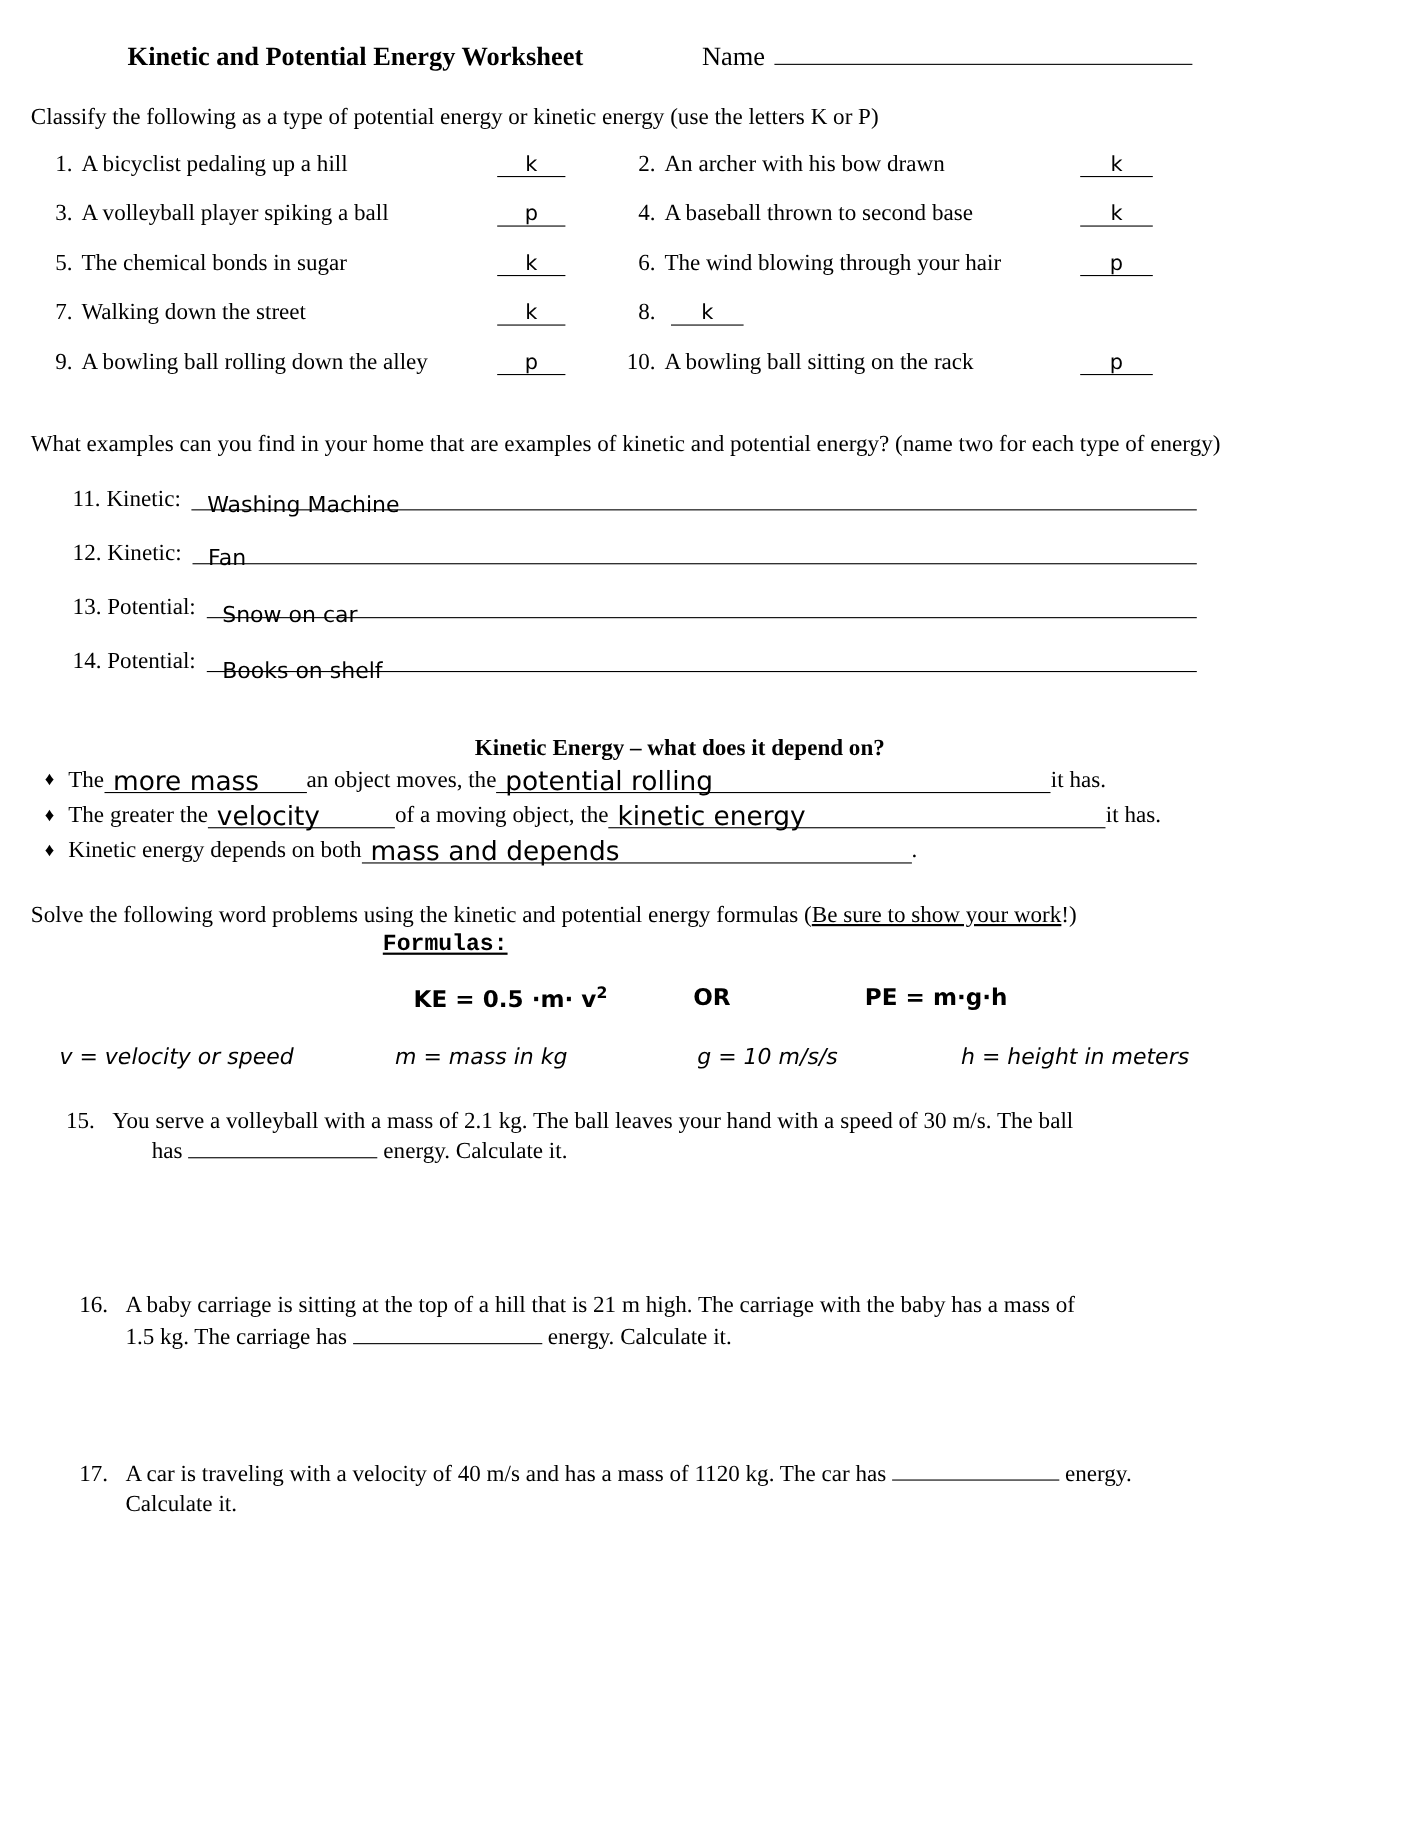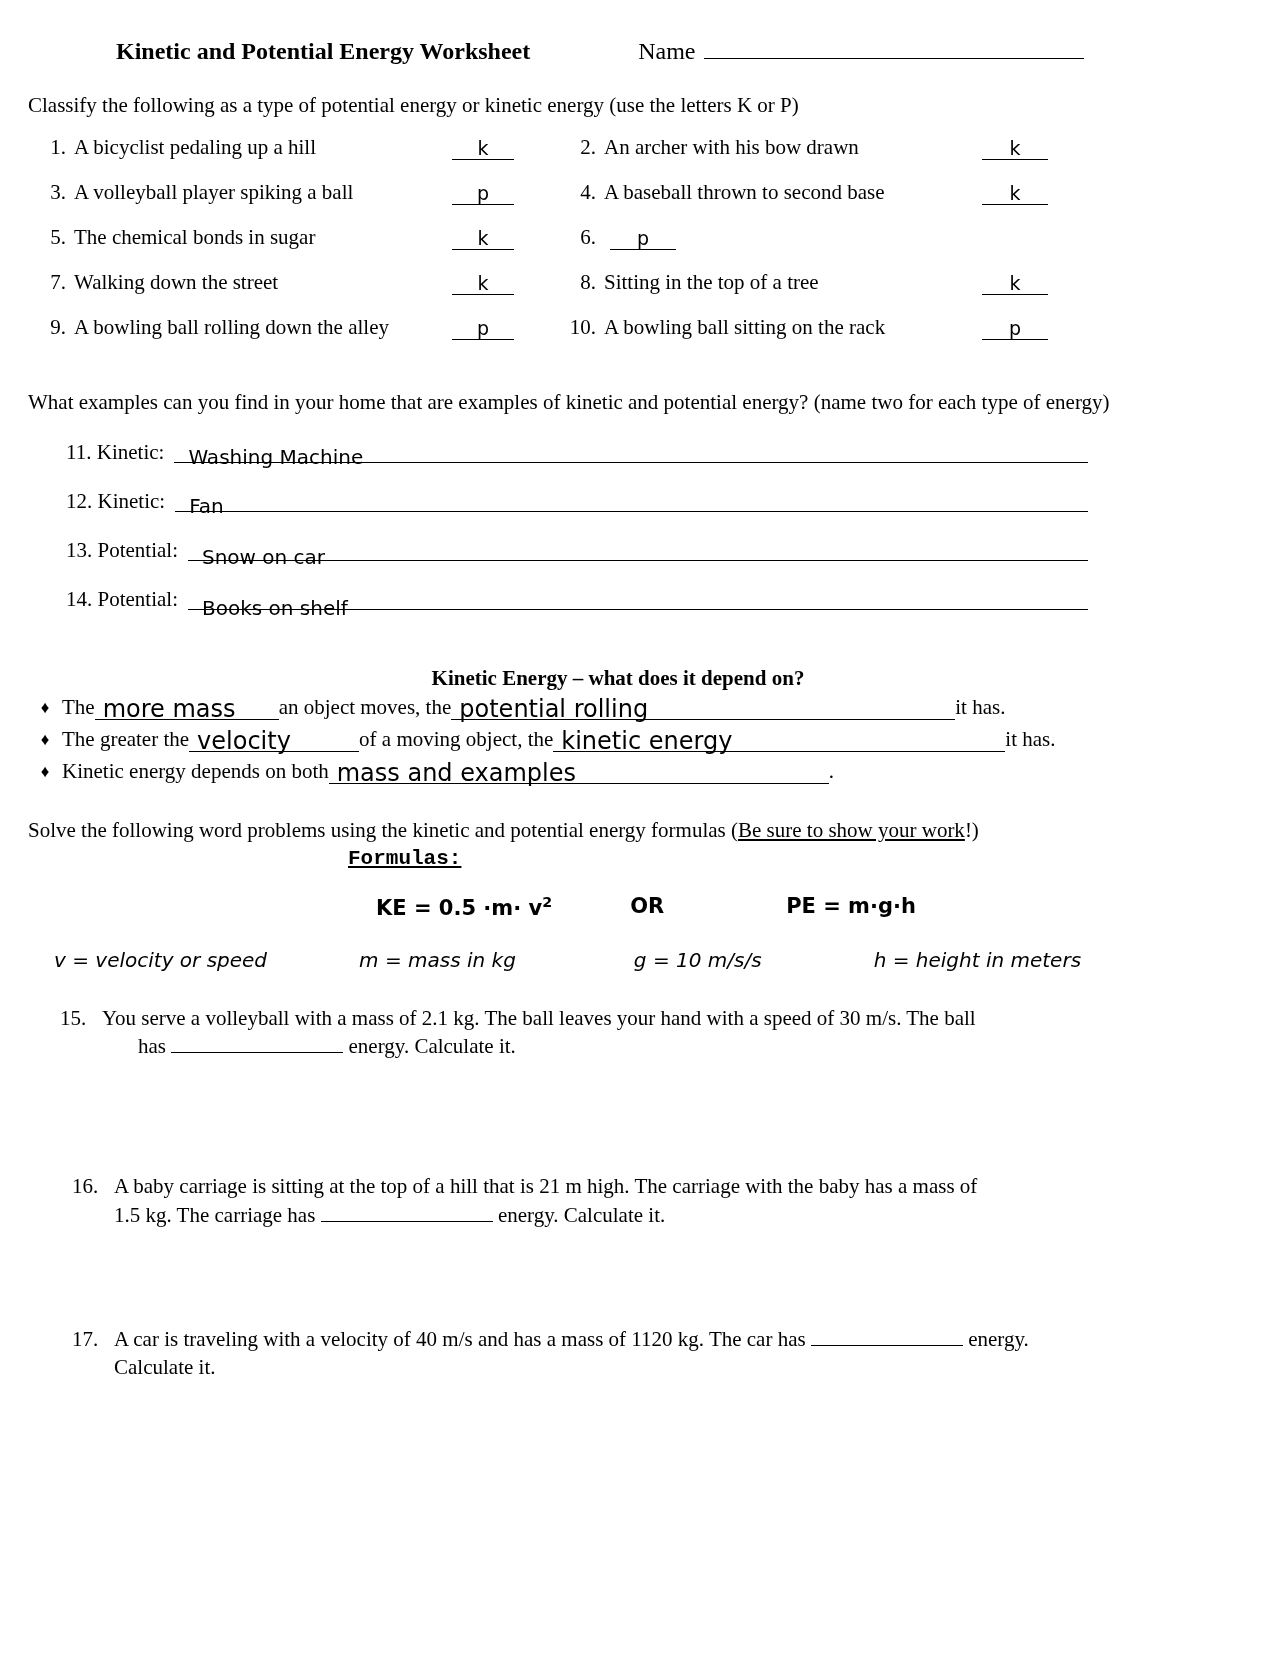--- a/index.html
+++ b/index.html
@@ -273,33 +273,33 @@
     </div>
 
     <div class="crow">
       <div class="col-left">
         <span class="cnum">5.</span>
         <span class="ctext">The chemical bonds in sugar</span>
         <span class="answer">k</span>
       </div>
       <div class="col-right">
         <span class="cnum">6.</span>
+        <span class="ctext">The wind blowing through your hair</span>
         <span class="answer wide">p</span>
       </div>
     </div>
 
     <div class="crow">
       <div class="col-left">
         <span class="cnum">7.</span>
         <span class="ctext">Walking down the street</span>
         <span class="answer">k</span>
       </div>
       <div class="col-right">
         <span class="cnum">8.</span>
-        <span class="ctext">Sitting in the top of a tree</span>
         <span class="answer wide">k</span>
       </div>
     </div>
 
     <div class="crow">
       <div class="col-left">
         <span class="cnum">9.</span>
         <span class="ctext">A bowling ball rolling down the alley</span>
         <span class="answer">p</span>
       </div>
@@ -367,21 +367,21 @@
       <span class="bline w4">
         <span class="hand">kinetic energy</span>
       </span>
       <span class="bseg">it has.</span>
     </div>
 
     <div class="brow">
       <span class="bullet">♦</span>
       <span class="bseg">Kinetic energy depends on both</span>
       <span class="bline w5">
-        <span class="hand">mass and examples</span>
+        <span class="hand">mass and depends</span>
       </span>
       <span class="bseg">.</span>
     </div>
   </div>
 
   <div class="solve">
     <span>Solve the following word problems using the kinetic and potential energy formulas (</span><u>Be sure to show your work</u><span>!)</span>
   </div>
 
   <div class="formulas-label">Formulas:</div>

